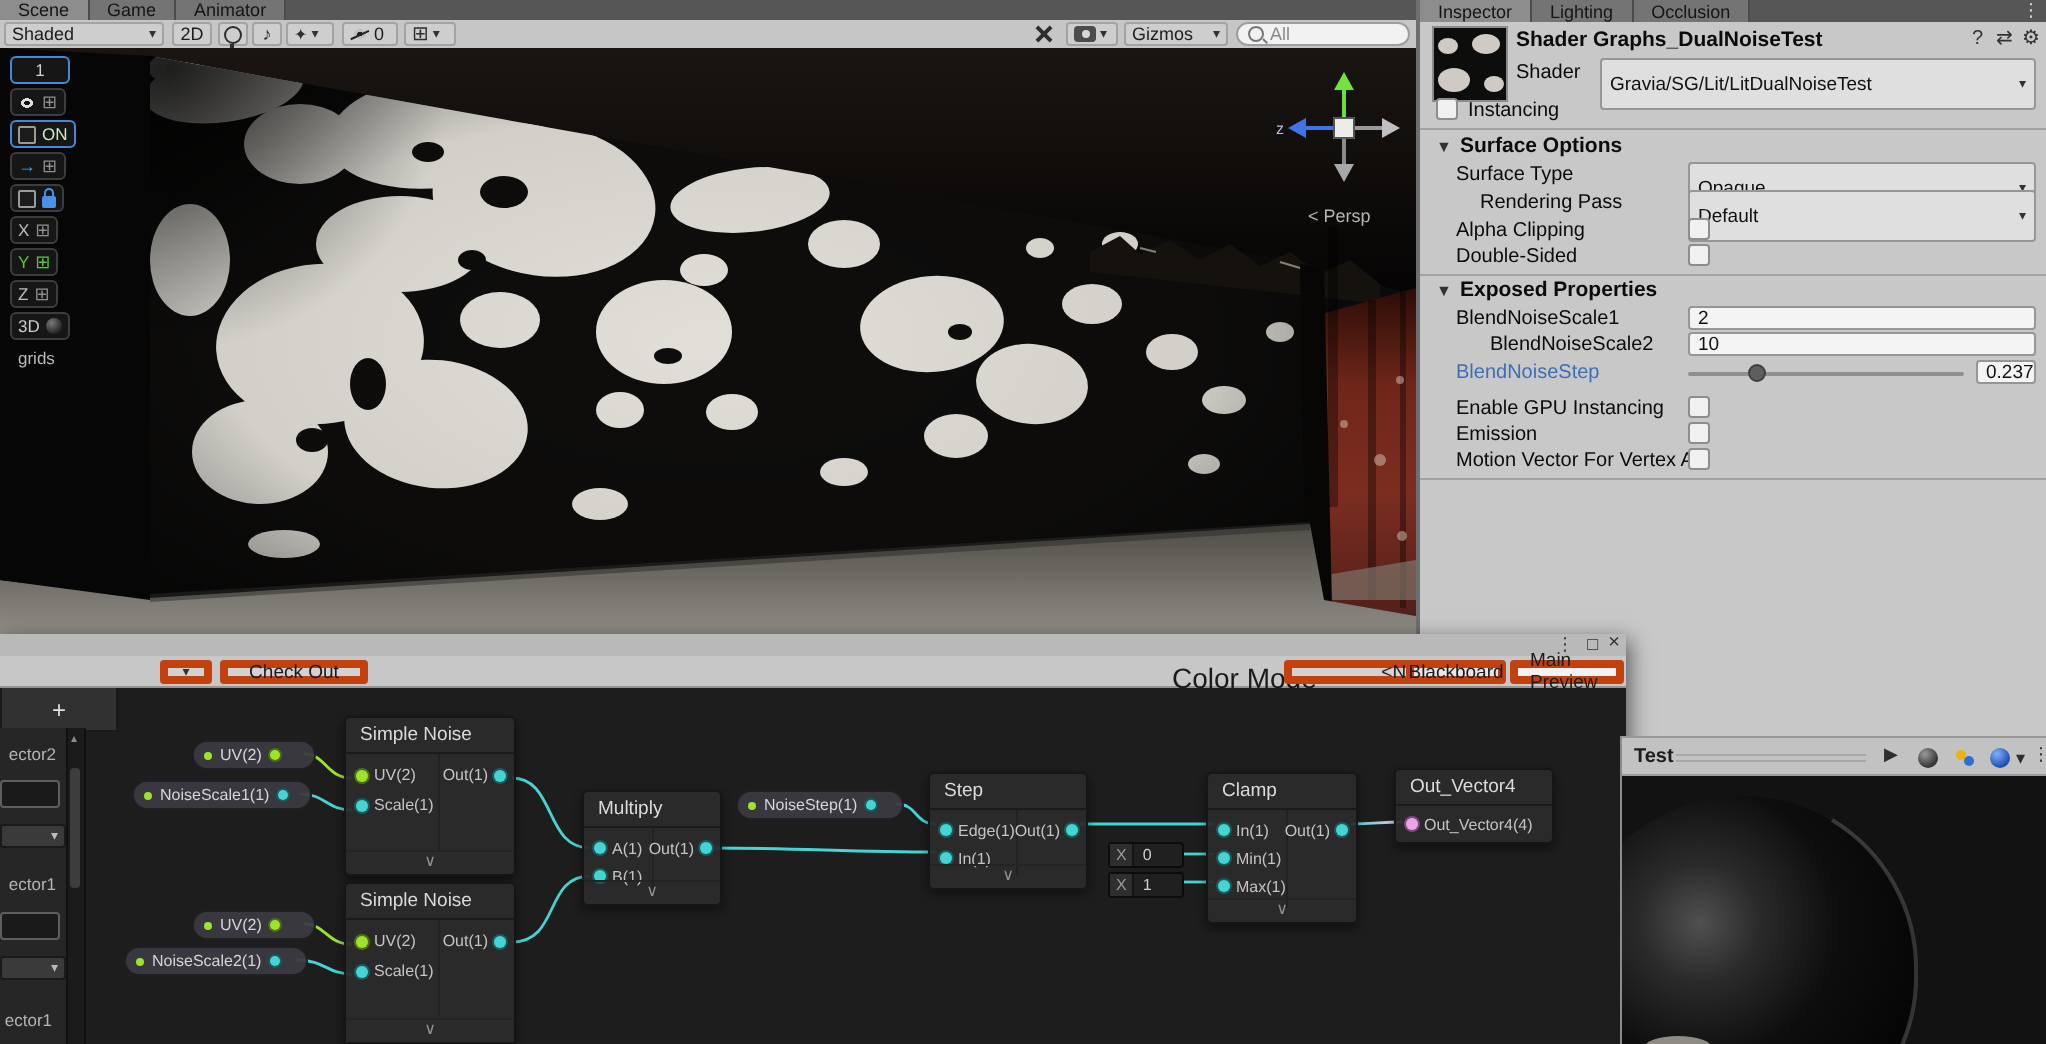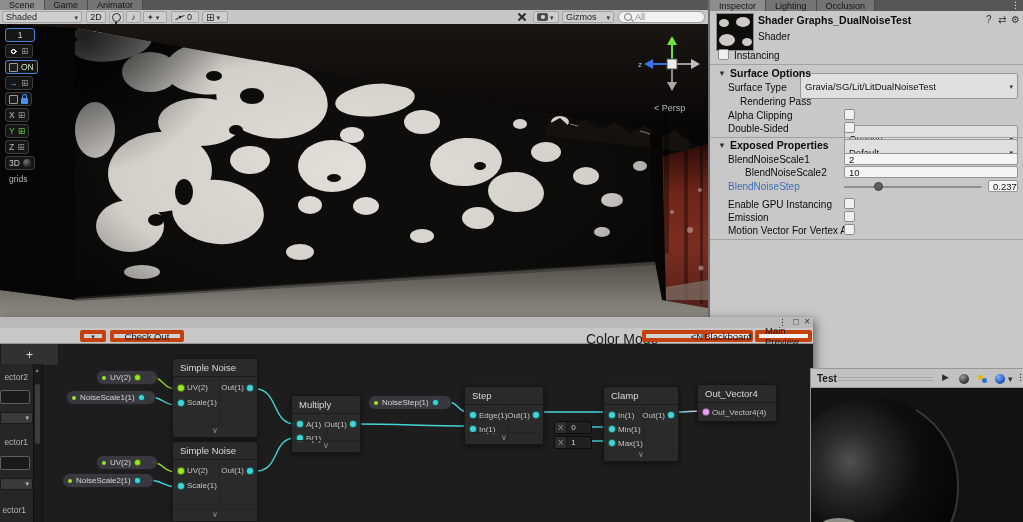--- a/index.html
+++ b/index.html
@@ -38,21 +38,21 @@
   .ovrow .g{color:#8f8f8f;font-size:9px;line-height:1;}
   .lockico{width:7px;height:6px;background:#4a8fe8;border-radius:1px;position:relative;flex:none;margin-top:3px;}
   .lockico::before{content:"";position:absolute;left:1px;top:-4px;width:3px;height:3px;border:1.3px solid #4a8fe8;border-bottom:none;border-radius:3px 3px 0 0;}
   .eyewhite{width:9px;height:7px;background:radial-gradient(ellipse at center,#111 0 1.5px,#ddd 1.5px 3px,transparent 3px);flex:none;}
   .minibox{width:7px;height:7px;border:1px solid #9a9a9a;border-radius:1px;background:#1c1c1c;flex:none;}
   
   .ilabel{position:absolute;font-size:10px;color:#0b0b0b;white-space:nowrap;}
   .ibold{font-weight:bold;font-size:10.5px;color:#0b0b0b;}
   .dd{position:absolute;background:#dfdfdf;border:1px solid #969696;border-radius:2px;
       font-size:9.5px;color:#111;display:flex;align-items:center;justify-content:space-between;
-      padding:12px 4px;box-sizing:border-box;margin-top:44px;}
+      padding:12px 4px;box-sizing:border-box;}
   .ifield{position:absolute;background:#f4f4f4;border:1px solid #969696;border-radius:2px;
       font-size:9.5px;color:#111;display:flex;align-items:center;padding:0 4px;box-sizing:border-box;}
   .cb{position:absolute;width:11px;height:11px;background:#f0f0f0;border:1px solid #8d8d8d;border-radius:2px;box-sizing:border-box;}
   .fold{position:absolute;font-size:8px;color:#333;}
   .hr{position:absolute;height:1px;background:#a2a2a2;left:0;width:315px;}
   
   #graph-window{left:0;top:317px;width:813px;height:205px;box-shadow:2px 3px 10px rgba(0,0,0,.55);}
   .gw-titlebar{position:absolute;left:0;top:0;width:813px;height:11px;background:#b9b9b9;border-bottom:1px solid #999;}
   .gw-toolbar{position:absolute;left:0;top:11px;width:813px;height:16px;background:#c7c7c7;border-bottom:1px solid #949494;box-sizing:border-box;}
   .gwbtn{position:absolute;top:2px;height:12px;display:flex;align-items:center;justify-content:center;

